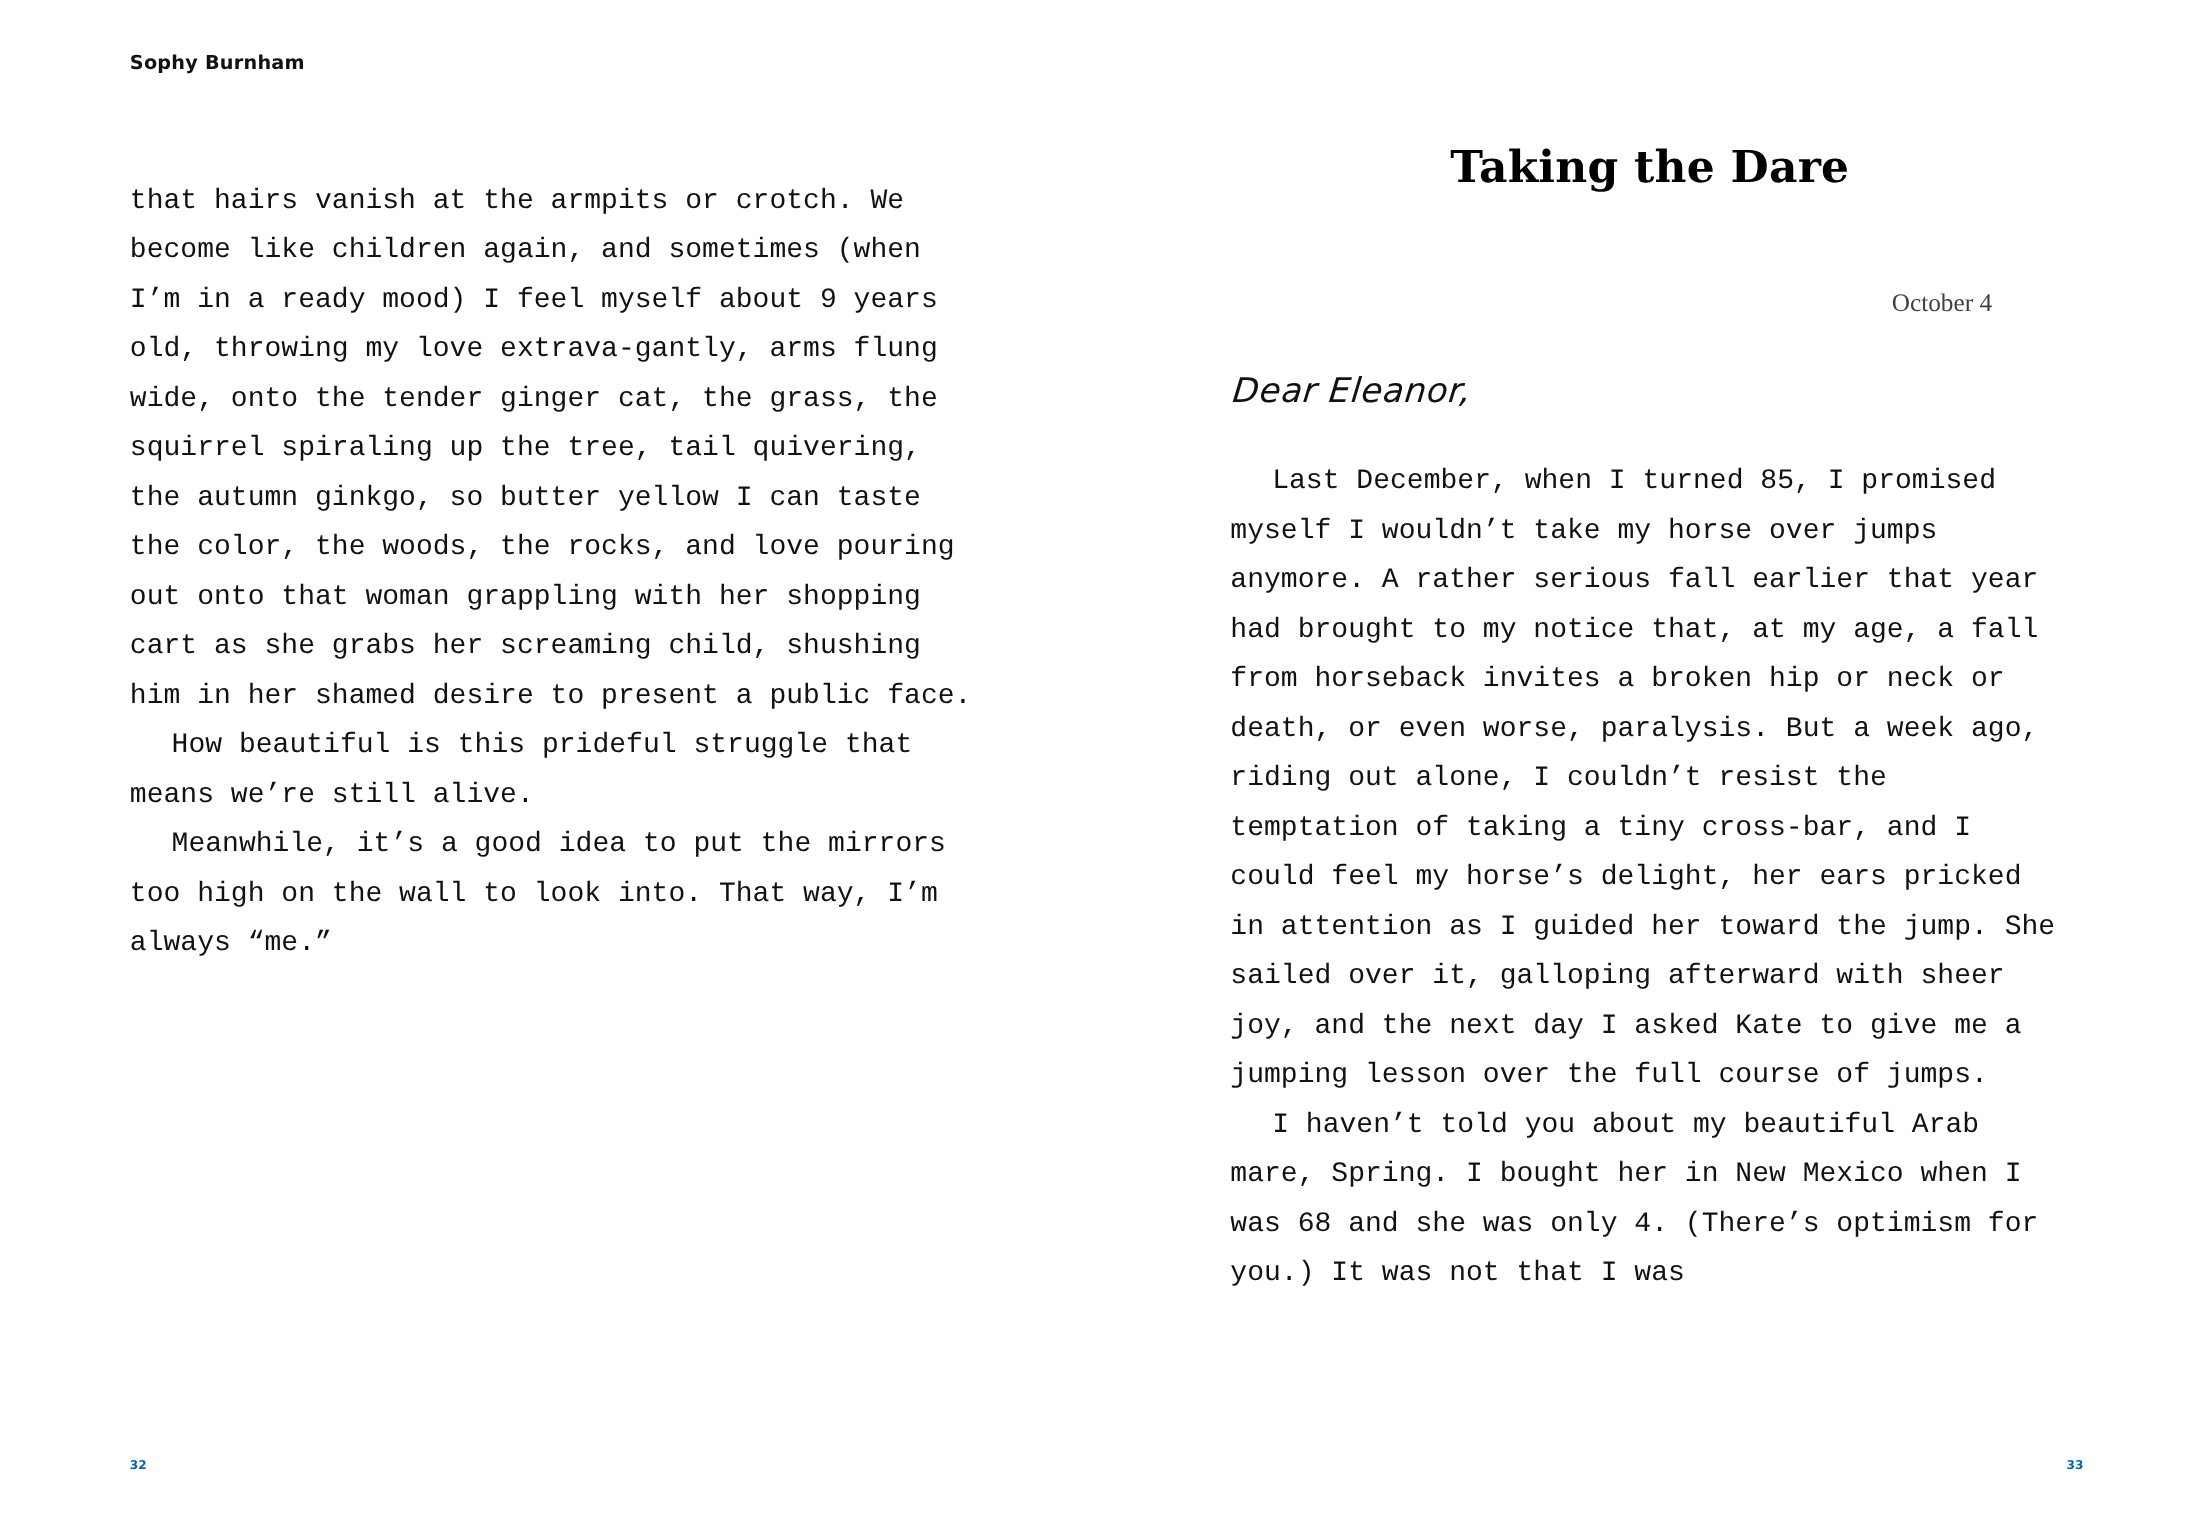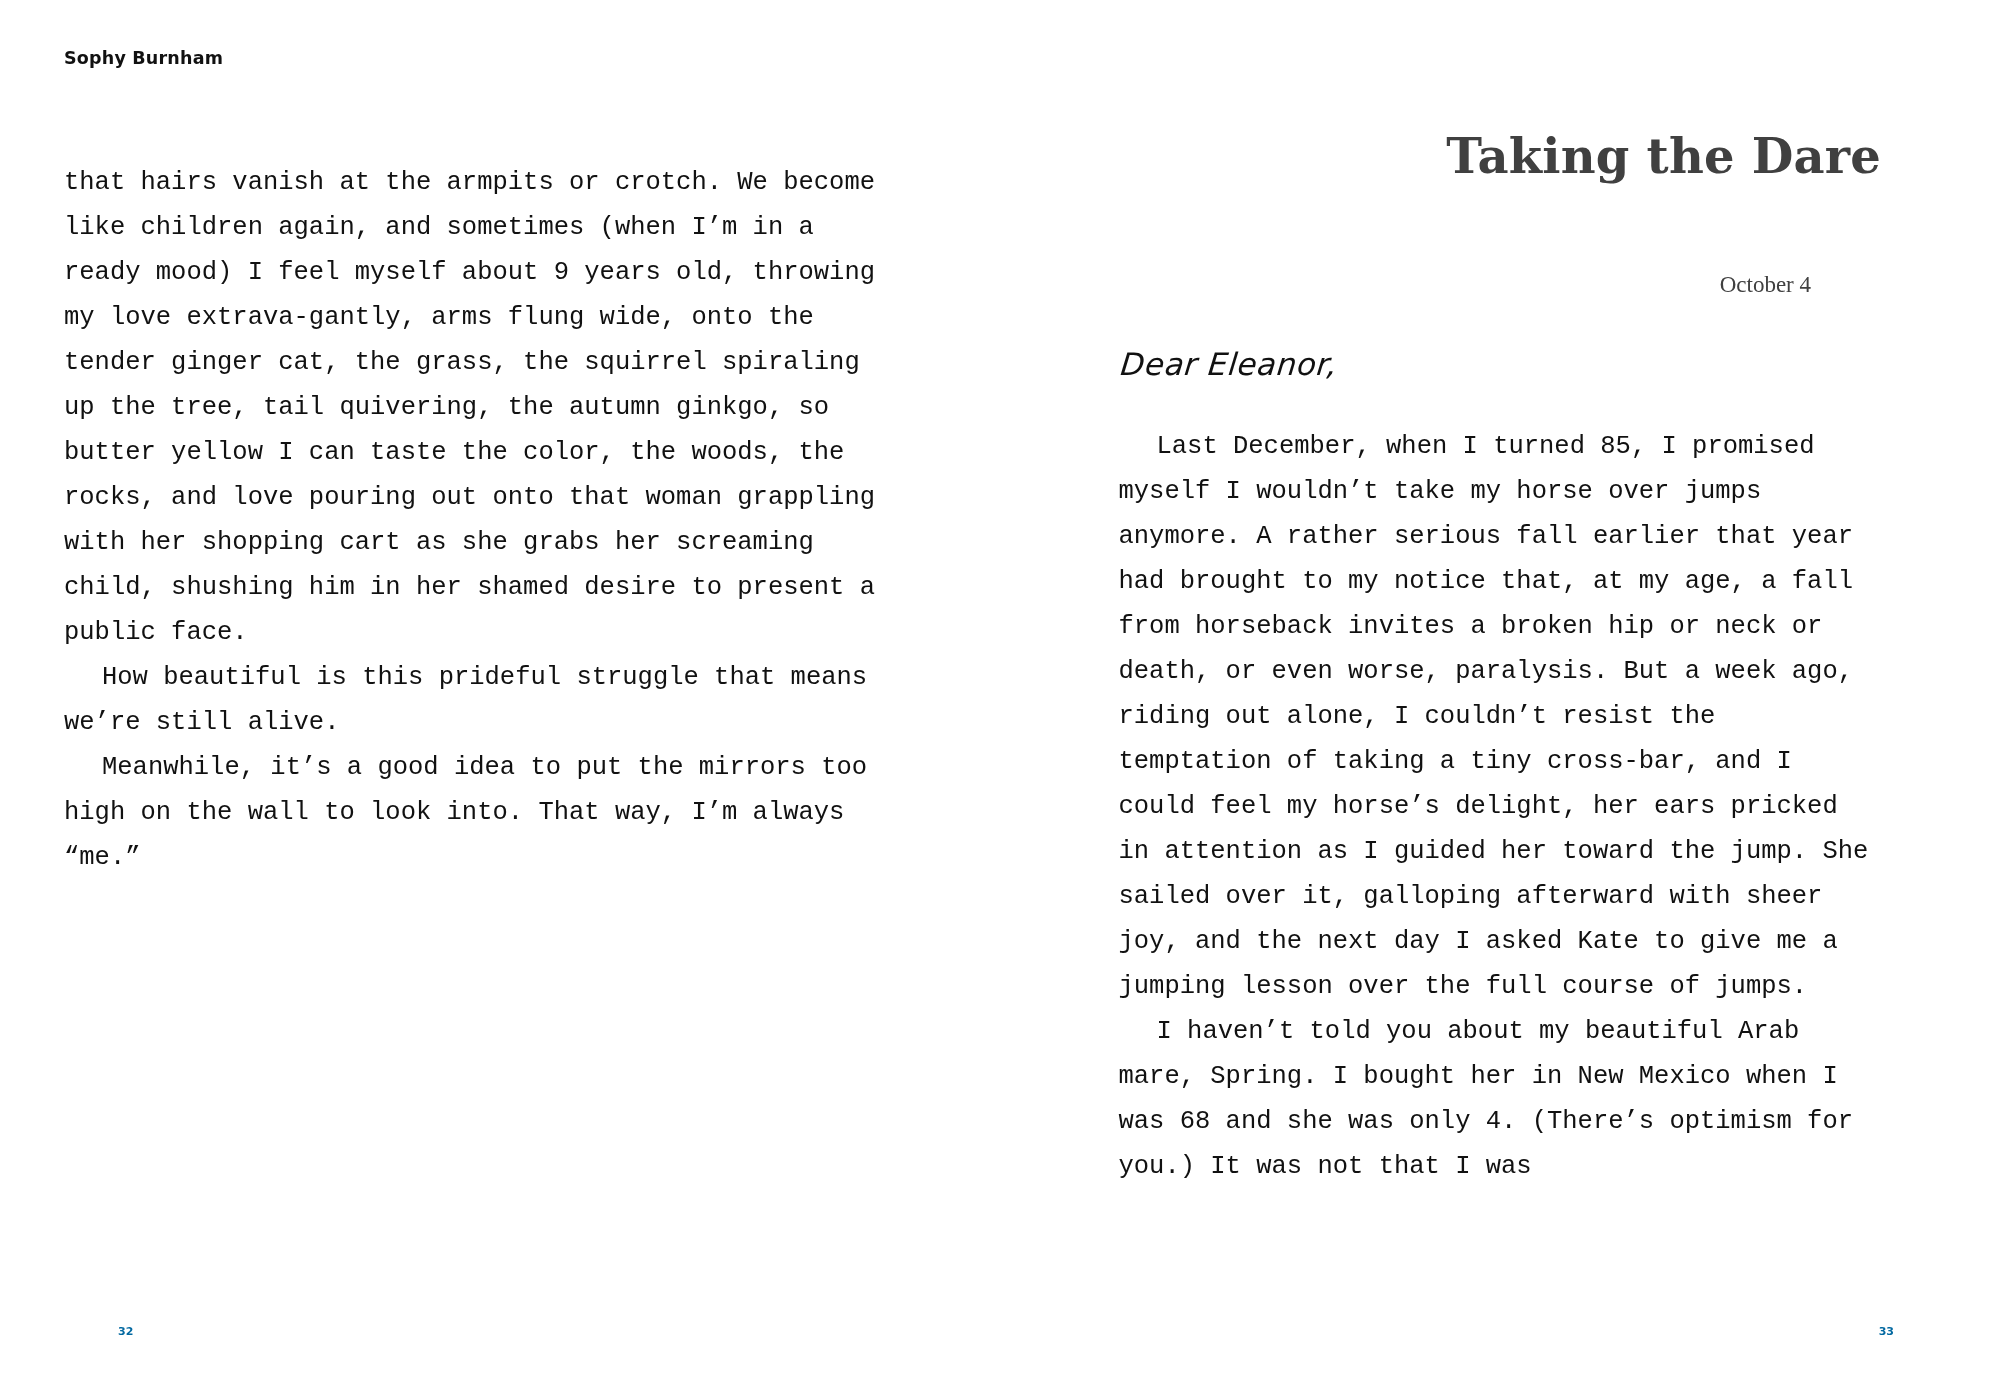--- a/index.html
+++ b/index.html
@@ -21,21 +21,21 @@
     display: flex;
     flex-direction: row;
   }
   .page {
     position: relative;
     width: 50%;
     height: 100%;
     box-sizing: border-box;
   }
   .page-left {
-    padding: 40px 110px 0 64px;
+    padding: 40px 110px 0 118px;
   }
   .page-right {
     padding: 40px 120px 0 118px;
   }
 
   
   .running-head {
     font-family: "DejaVu Sans", sans-serif;
     font-size: 17.5px;
     font-weight: 700;
@@ -59,25 +59,25 @@
     hyphens: none;
   }
   p.para.indent {
     text-indent: 38px;
   }
 
   
   .chapter-title {
     font-family: "DejaVu Serif", serif;
     font-weight: 700;
-    font-size: 48px;
-    text-align: right;
+    font-size: 40px;
+    text-align: center;
     letter-spacing: 0.2px;
     margin: 88px 0 0 0;
-    color: #404040;
+    color: #000000;
   }
 
   
   .date-line {
     text-align: right;
     font-family: "Liberation Serif", serif;
     font-size: 23px;
     margin: 88px 70px 0 0;
     color: #404040;
   }

